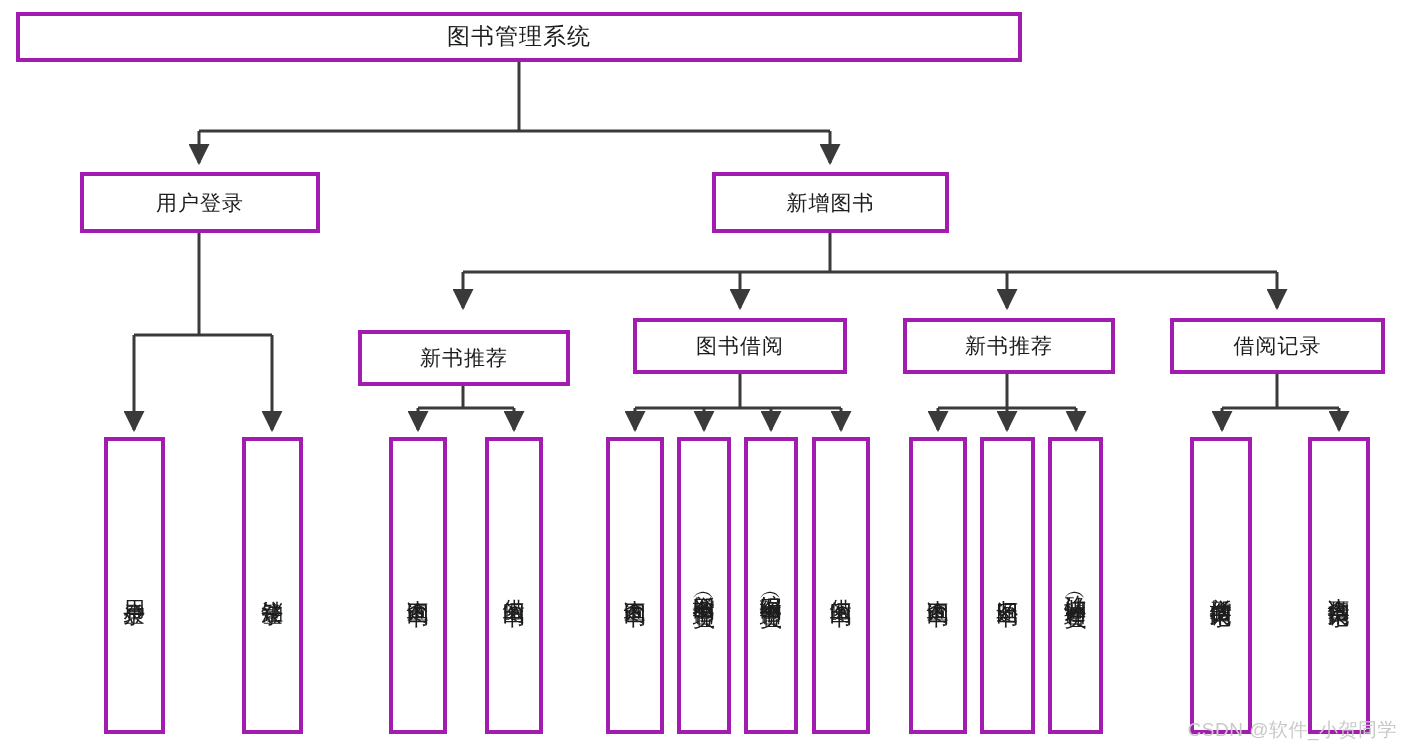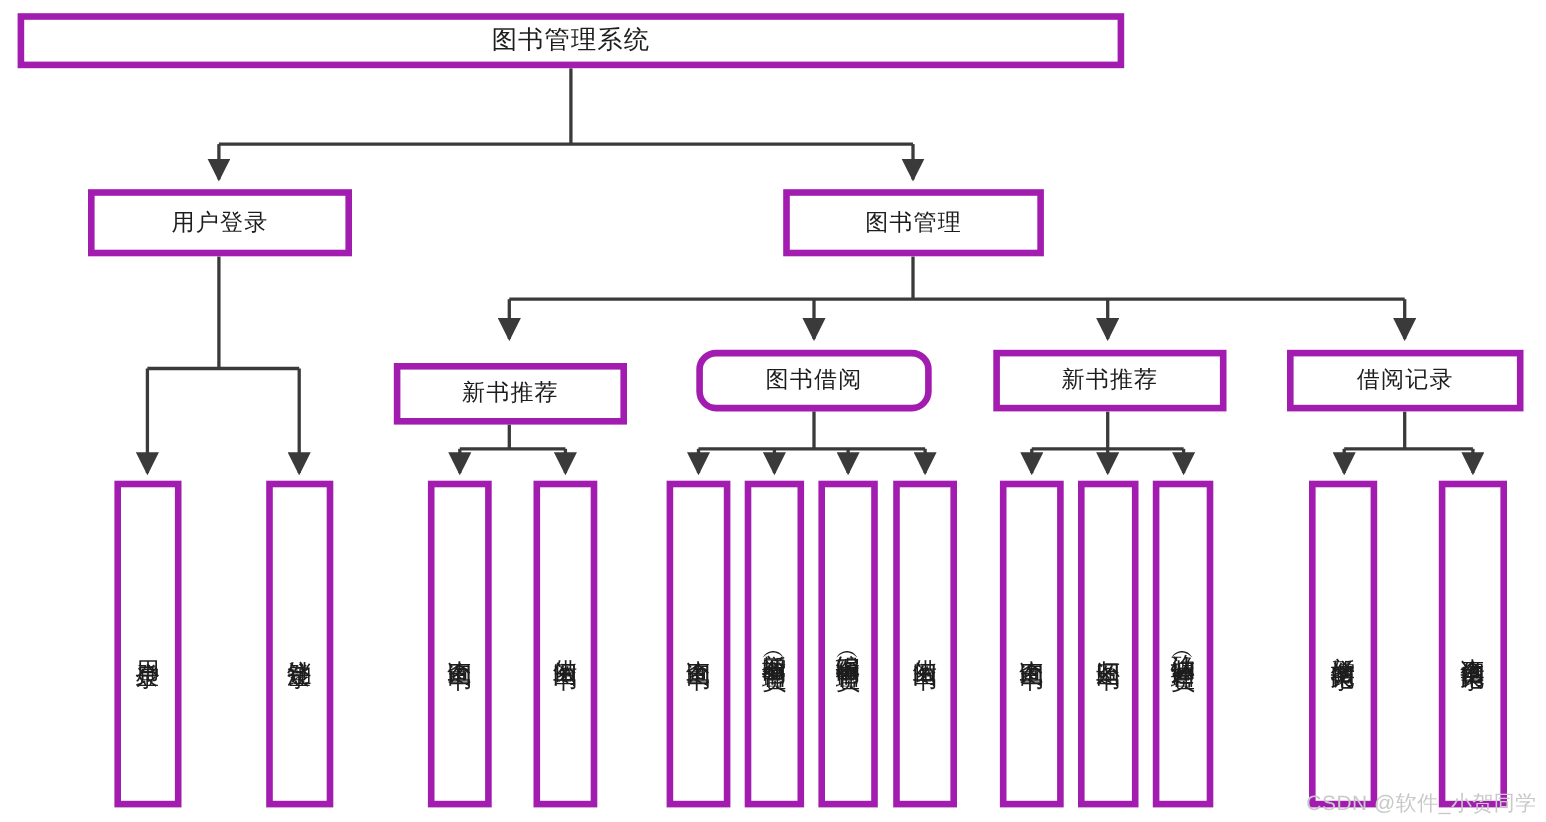--- a/index.html
+++ b/index.html
@@ -17,21 +17,21 @@
   }
   svg.lines{
     position:absolute;left:0;top:0;
     width:1405px;height:747px;
     pointer-events:none;
   }
   .node{
     position:absolute;
     box-sizing:border-box;
     background:#ffffff;
-    border:6px solid #a21caf;
+    border:4px solid #a21caf;
     display:flex;
     align-items:center;
     justify-content:center;
     color:#1d1d1d;
   }
   .node.h{
     font-size:21px;
     line-height:1.2;
     letter-spacing:1px;
   }
@@ -118,27 +118,27 @@
   </svg>
 
   <div class="node h root" style="left:16px;top:12px;width:1006px;height:50px;">
     <span>图书管理系统</span>
   </div>
 
   <div class="node h" style="left:80px;top:172px;width:240px;height:61px;">
     <span>用户登录</span>
   </div>
   <div class="node h" style="left:712px;top:172px;width:237px;height:61px;">
-    <span>图书管理</span>
+    <span>新增图书</span>
   </div>
 
   <div class="node h" style="left:358px;top:318px;width:212px;height:56px;margin-top:12px;">
     <span>新书推荐</span>
   </div>
-  <div class="node h" style="left:633px;top:318px;width:214px;height:56px;border-radius:18px;">
+  <div class="node h" style="left:633px;top:318px;width:214px;height:56px;">
     <span>图书借阅</span>
   </div>
   <div class="node h" style="left:903px;top:318px;width:212px;height:56px;">
     <span>新书推荐</span>
   </div>
   <div class="node h" style="left:1170px;top:318px;width:215px;height:56px;align-items:center;">
     <span>借阅记录</span>
   </div>
 
   <div class="node v" style="left:104px;top:437px;width:61px;height:297px;">

